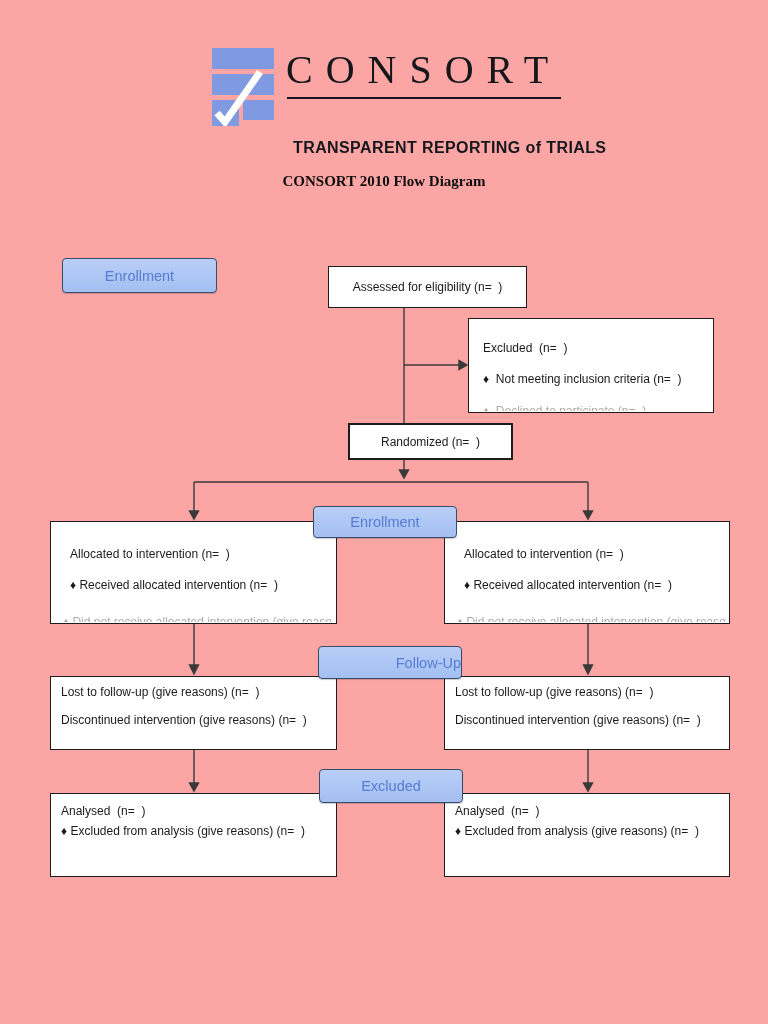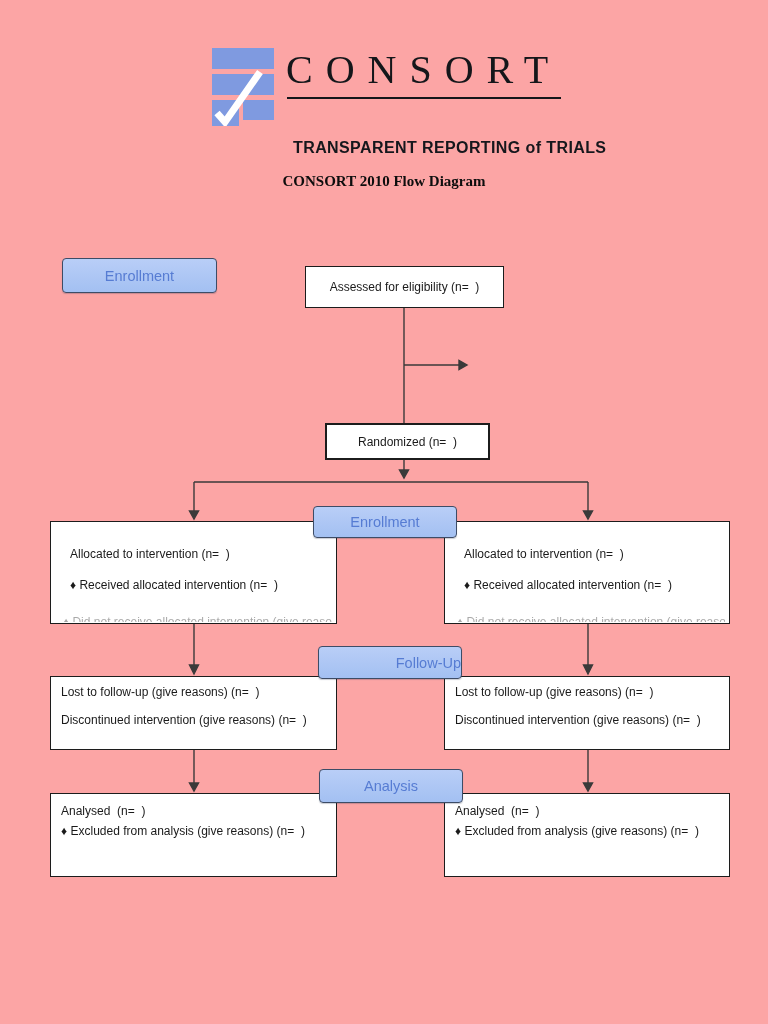--- a/index.html
+++ b/index.html
@@ -22,21 +22,21 @@
   }
   
   .diagram-title{
     position:absolute;left:0;right:0;top:173px;text-align:center;
     font-size:15px;font-weight:700;color:#0d0d0d;font-family:Liberation Serif, serif;
   }
   
   .connectors{position:absolute;left:0;top:0;width:768px;height:1024px;z-index:1;}
   
   .box{position:absolute;background:#ffffff;border:1.4px solid #1c1c1c;z-index:2;font-size:12px;color:#1a1a1a;}
-  .box--center{display:flex;align-items:center;justify-content:center;text-align:right;}
+  .box--center{display:flex;align-items:center;justify-content:center;text-align:right;margin-left:23px;}
   .box .t{position:absolute;left:19px;right:5px;white-space:nowrap;overflow:hidden;}
   .box .clip{
     position:absolute;left:12px;right:4px;bottom:1px;height:7px;
     overflow:hidden;opacity:0.5;white-space:nowrap;color:#555;
   }
   .box-eligibility{left:305px;top:266px;width:197px;height:40px;border-width:1.8px;}
   .box-excluded{left:468px;top:318px;width:244px;height:93px;}
   .box-randomized{left:325px;top:423px;width:161px;height:33px;border-width:2px;}
   .box-alloc-left{left:50px;top:521px;width:285px;height:101px;}
   .box-alloc-right{left:444px;top:521px;width:284px;height:101px;}
@@ -102,20 +102,25 @@
       <polygon points="189.5,783 198.5,783 194,791"></polygon>
       <line x1="588" y1="748" x2="588" y2="784"></line>
       <polygon points="583.5,783 592.5,783 588,791"></polygon>
     </g>
   </svg>
 
   <div class="box box--center box-eligibility">
     <span>Assessed for eligibility (n=&nbsp; )</span>
   </div>
 
+  <div class="box box-excluded">
+    <div class="t" style="top:22px;left:14px;">Excluded&nbsp; (n=&nbsp;&nbsp;)</div>
+    <div class="t" style="top:53px;left:14px;">♦&nbsp; Not meeting inclusion criteria (n=&nbsp; )</div>
+    <div class="clip" style="left:14px;">♦&nbsp; Declined to participate (n=&nbsp; )</div>
+  </div>
 
   <div class="box box--center box-randomized">
     <span>Randomized (n=&nbsp; )</span>
   </div>
 
   <div class="box box-alloc-left">
     <div class="t" style="top:25px;">Allocated to intervention (n=&nbsp; )</div>
     <div class="t" style="top:56px;">♦ Received allocated intervention (n=&nbsp; )</div>
     <div class="clip">♦ Did not receive allocated intervention (give reasons) (n=&nbsp; )</div>
   </div>
@@ -149,16 +154,16 @@
   <div class="stage stage-enrollment">
     <span>Enrollment</span>
   </div>
   <div class="stage stage-allocation">
     <span>Enrollment</span>
   </div>
   <div class="stage stage-followup">
     <span>Follow-Up</span>
   </div>
   <div class="stage stage-analysis">
-    <span>Analysis</span>
+    <span>Excluded</span>
   </div>
 
 </div>
 
 </body></html>

